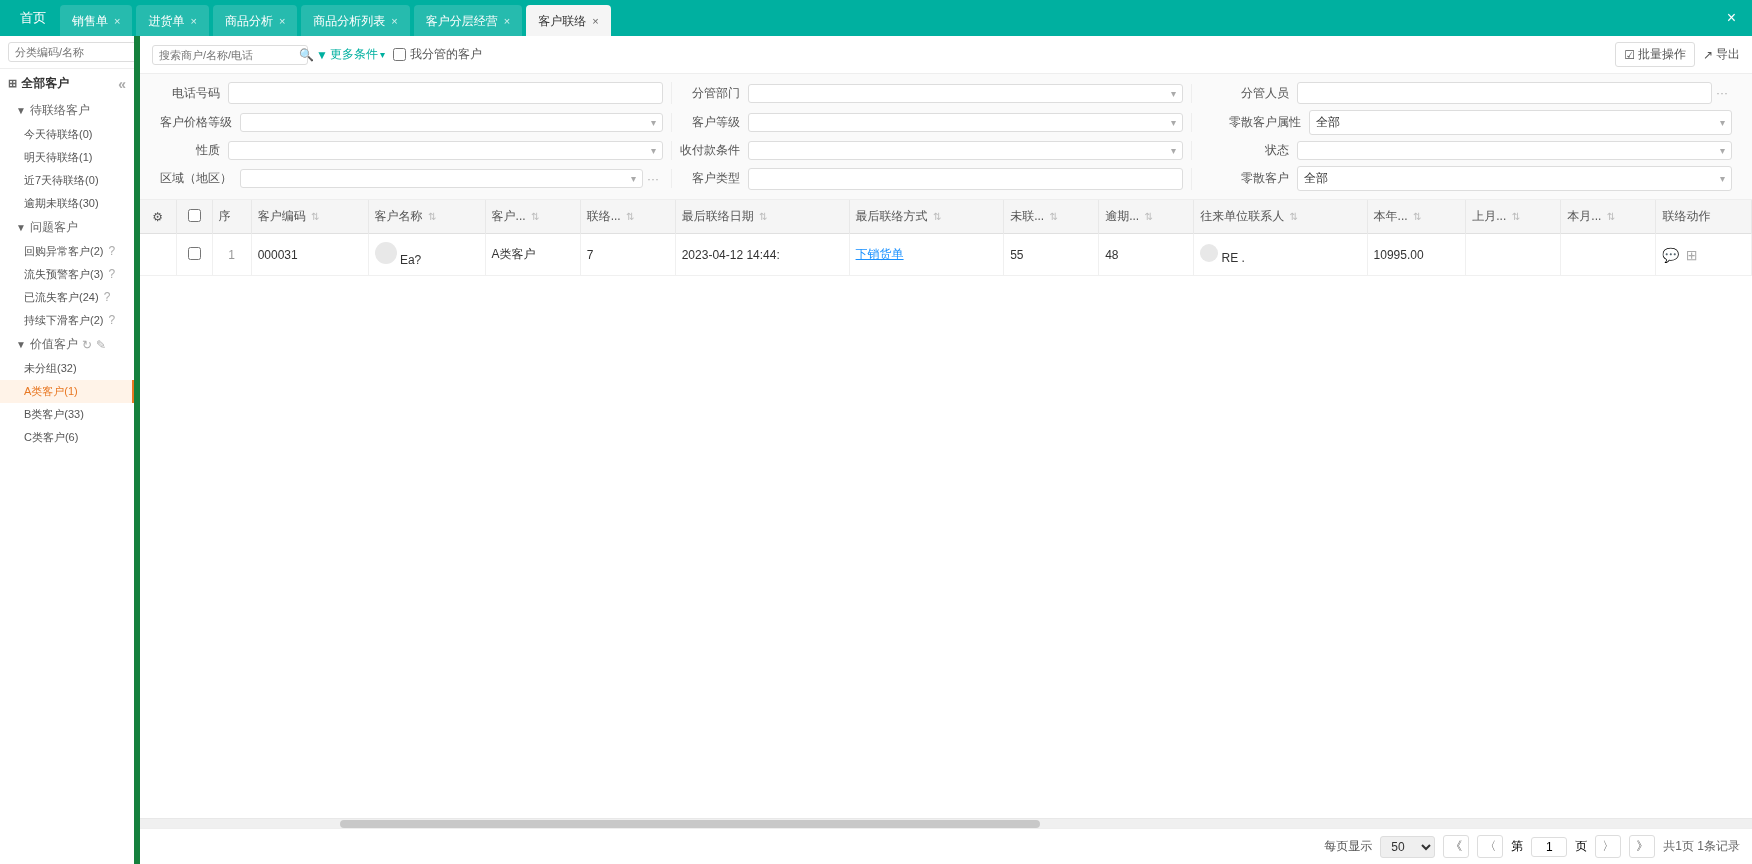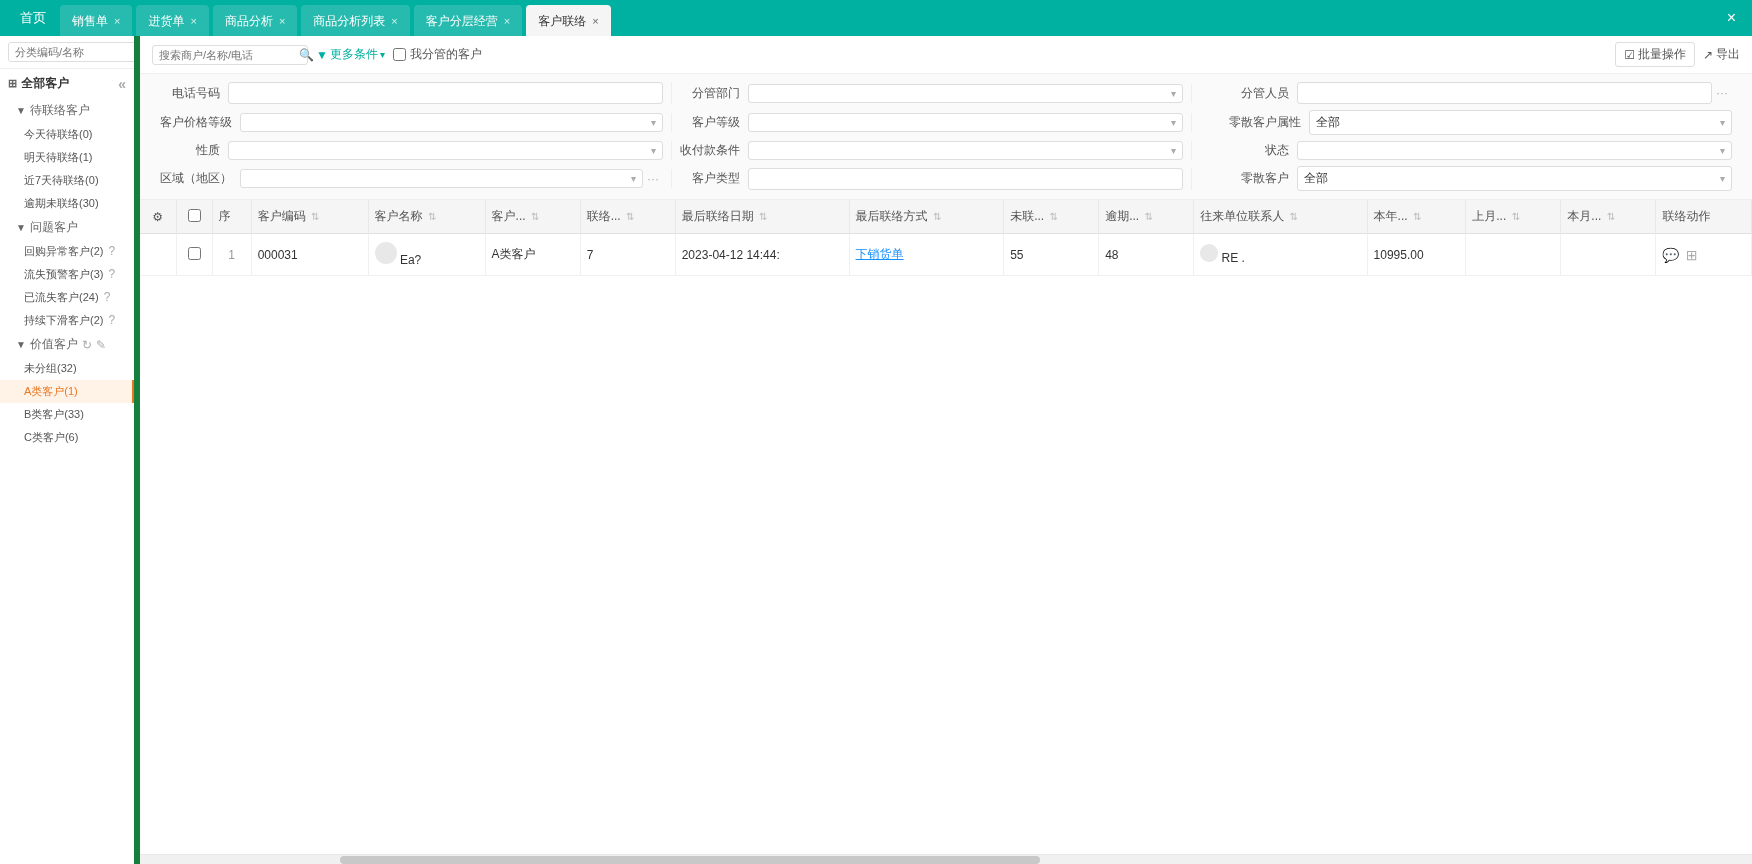--- a/index.html
+++ b/index.html
@@ -661,14 +661,30 @@
       </td>
     </tr>
           </tbody>
       </table>
     </div>
 
     <div class="scrollbar-track">
       <div class="scrollbar-thumb"></div>
     </div>
 
+    <div class="table-footer">
+      <div class="footer-spacer"></div>
+      <span class="page-size-label">每页显示</span>
+      <select class="page-size-select">
+        <option>50</option>
+        <option>100</option>
+      </select>
+      <button class="page-nav-btn">《</button>
+      <button class="page-nav-btn">〈</button>
+      <span>第</span>
+      <input class="page-input" type="text" value="1" style="">
+      <span>页</span>
+      <button class="page-nav-btn">〉</button>
+      <button class="page-nav-btn">》</button>
+      <span class="page-total">共1页 1条记录</span>
+    </div>
   </div>
 </div>
 
 </body></html>

